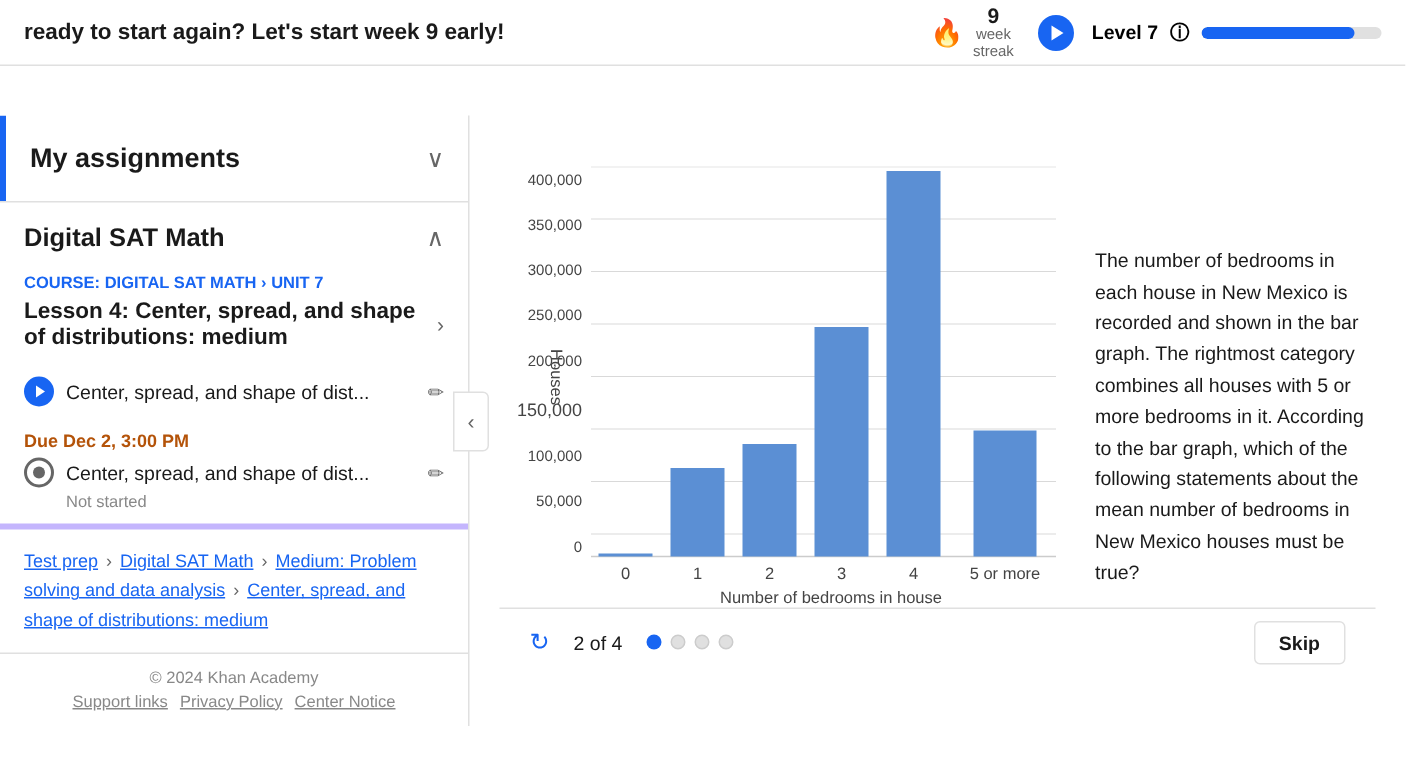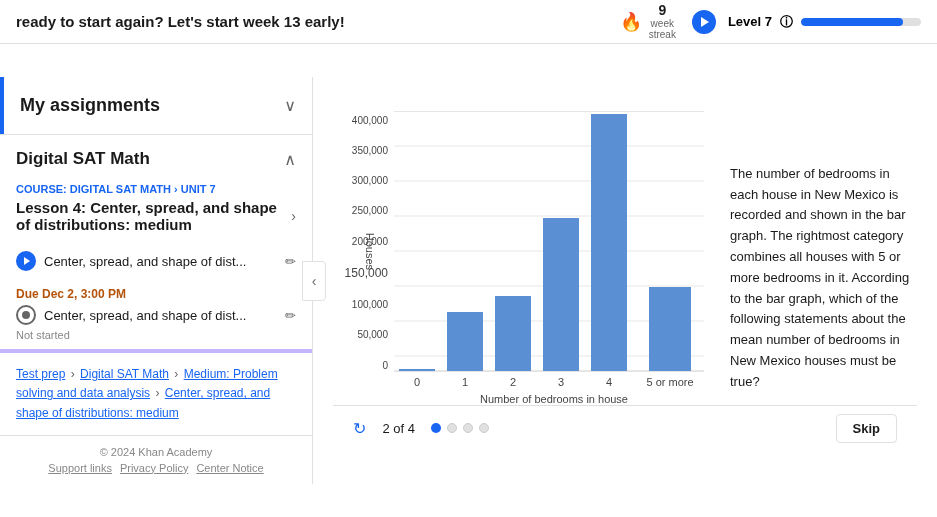--- a/index.html
+++ b/index.html
@@ -240,20 +240,21 @@
     }
     .due-exercise-name {
       font-size: 13px;
       color: #1a1a1a;
       flex: 1;
       cursor: pointer;
     }
     .not-started {
       font-size: 11px;
       color: #888;
+      margin-left: 28px;
     }
 
     .breadcrumb-links {
       padding: 12px 16px;
       border-top: 4px solid #c4b5fd;
       font-size: 12px;
       color: #1865f2;
       line-height: 1.6;
     }
     .breadcrumb-links a {
@@ -378,21 +379,21 @@
       flex: 1;
       gap: 0;
       overflow: hidden;
     }
   </style>
 </head>
 <body>
 
 <div class="top-bar">
   <div class="top-bar-left">
-    <span>ready to start again? Let's start week 13 early!</span>
+    <span>ready to start again? Let's start week 9 early!</span>
   </div>
   <div class="streak-area">
     <span class="streak-icon">🔥</span>
     <div class="streak-block">
       <div class="streak-count">9</div>
       <div style="font-size:10px;color:#666;">week<br>streak</div>
     </div>
   </div>
   <div class="play-btn"></div>
   <div class="level-area">

